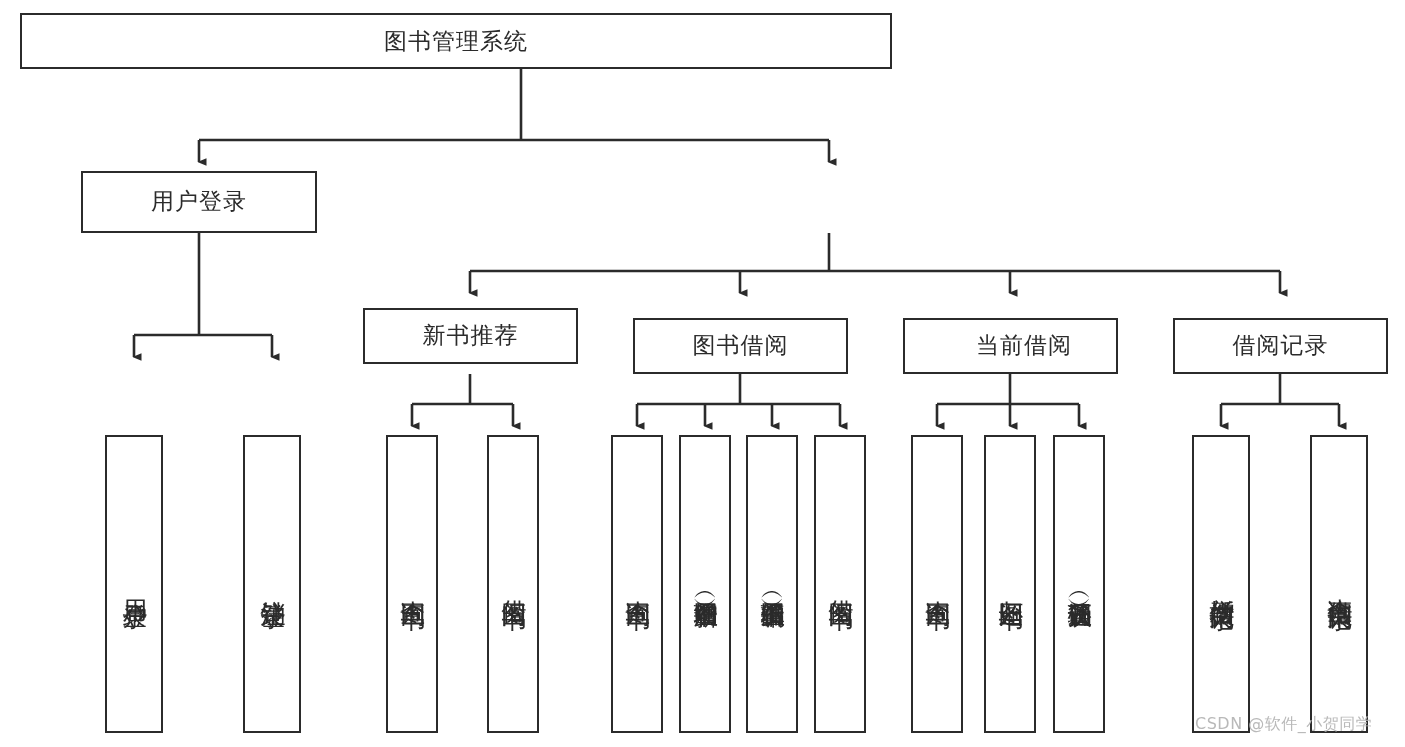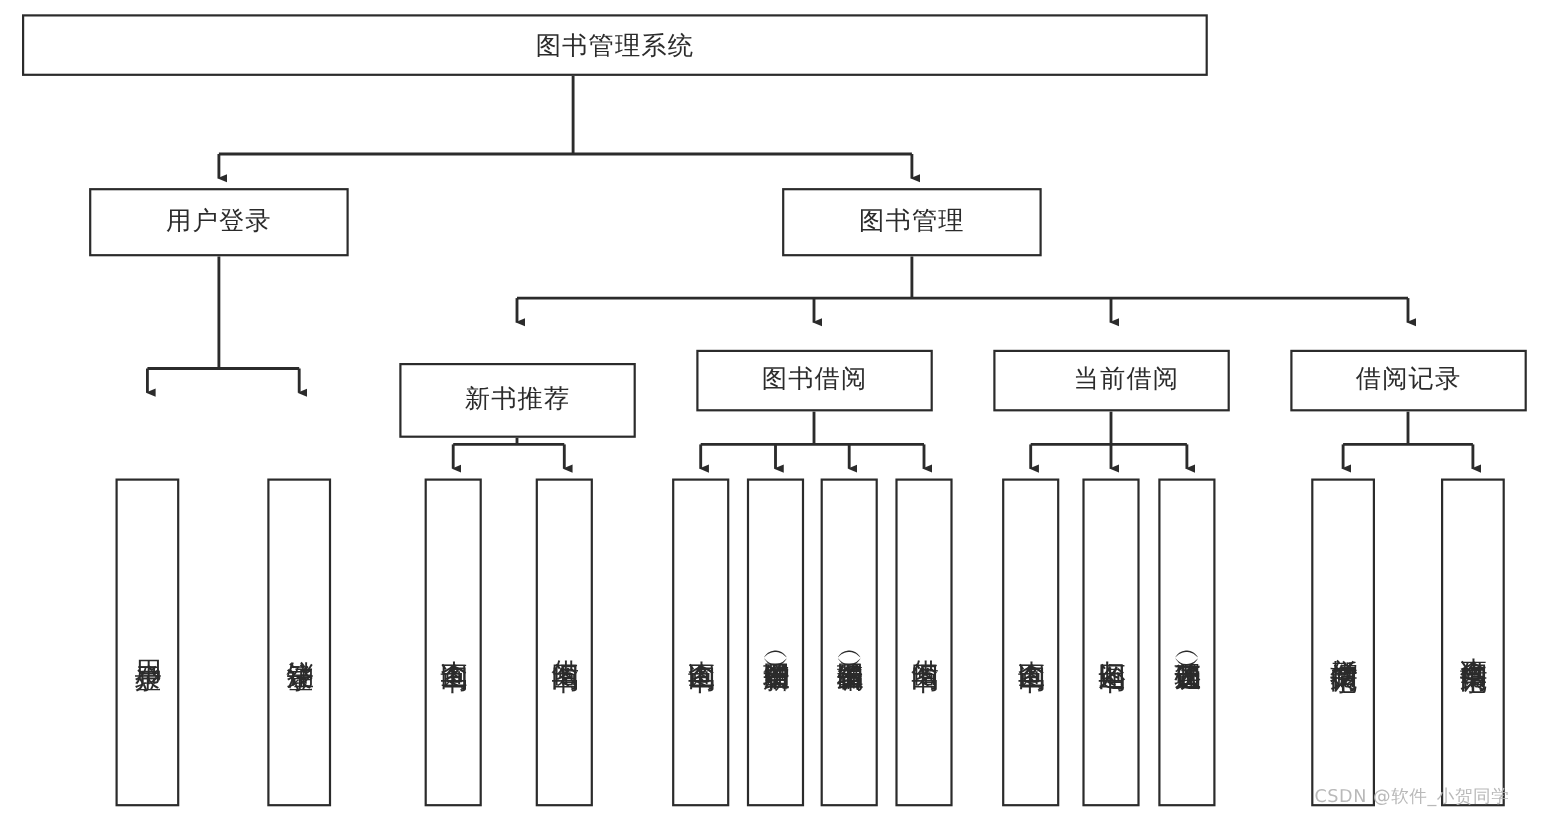--- a/index.html
+++ b/index.html
@@ -105,27 +105,26 @@
         <path d="M 937 404 L 937 426" marker-end="url(#arrow)"></path>
         <path d="M 1010 404 L 1010 426" marker-end="url(#arrow)"></path>
         <path d="M 1079 404 L 1079 426" marker-end="url(#arrow)"></path>
         <path d="M 1280 374 L 1280 404"></path>
         <path d="M 1221 404 L 1339 404"></path>
         <path d="M 1221 404 L 1221 426" marker-end="url(#arrow)"></path>
         <path d="M 1339 404 L 1339 426" marker-end="url(#arrow)"></path>
       </g>
   </svg>
 
-  <div class="node root" style="left:20px; top:13px; width:1078px; height:56px;">图书管理系统</div>
+  <div class="node root" style="left:20px; top:13px; width:872px; height:56px;">图书管理系统</div>
 
   <div class="node horiz" style="left:81px; top:171px; width:236px; height:62px;">用户登录</div>
 
-  <div class="node horiz" style="left:711px; top:171px; width:236px; height:62px;">图书管理</div>
 
-  <div class="node horiz" style="left:363px; top:330px; width:215px; height:68px;">新书推荐</div>
+  <div class="node horiz" style="left:363px; top:308px; width:215px; height:56px;">新书推荐</div>
 
   <div class="node horiz" style="left:633px; top:318px; width:215px; height:56px;text-align:right;">图书借阅</div>
 
   <div class="node horiz" style="left:903px; top:318px; width:215px; height:56px;padding-left:27px;">当前借阅</div>
 
   <div class="node horiz" style="left:1173px; top:318px; width:215px; height:56px;">借阅记录</div>
 
   <div id="leaf-layer">
       <div class="node vert" style="left: 105px; top: 435px; width: 58px; height: 298px;">用户登录</div>
       <div class="node vert" style="left: 243px; top: 435px; width: 58px; height: 298px;">注销登录</div>

